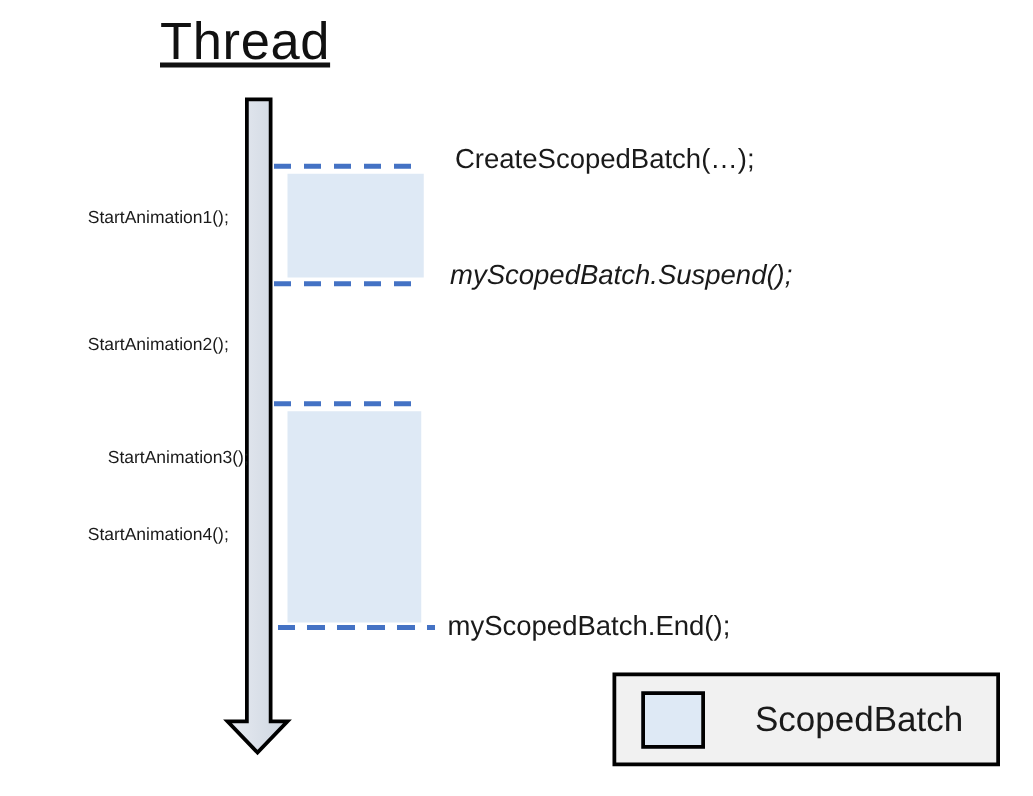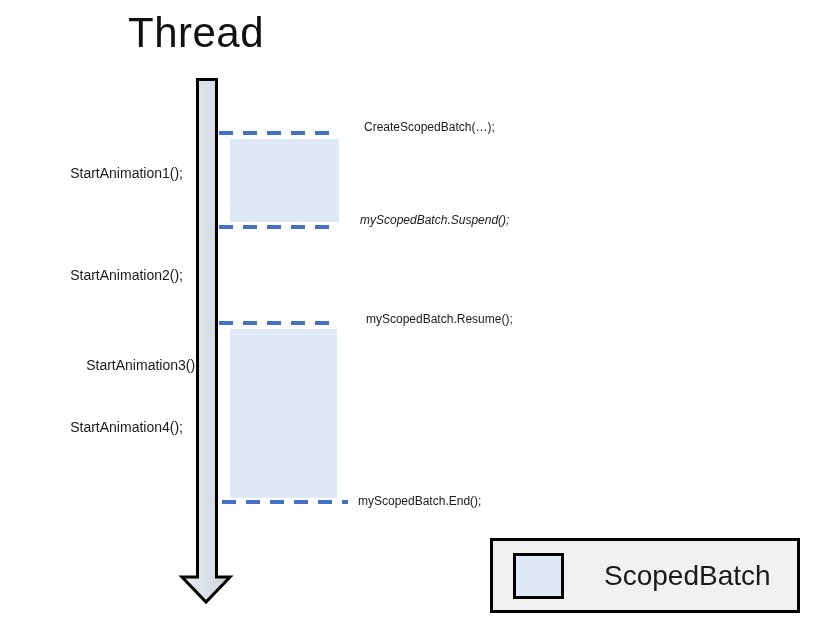--- a/index.html
+++ b/index.html
@@ -16,21 +16,21 @@
     background:#ffffff;
     font-family:"Liberation Sans","DejaVu Sans",sans-serif;
     color:var(--ink);
     overflow:hidden;
   }
   .canvas{position:relative;width:826px;height:637px;background:#ffffff;}
 
   .title{
     position:absolute;left:128px;top:8px;
     font-size:42px;line-height:50px;
-    color:#111;letter-spacing:0.5px;
+    color:#111;letter-spacing:0.5px;text-decoration:underline;
   }
 
   .arrow-svg{position:absolute;left:176px;top:74px;}
 
   .batch-region{
     position:absolute;
     background:var(--batch-fill);
   }
   .batch-1{left:230px;top:139px;width:109px;height:83px;}
   .batch-2{left:230px;top:329px;width:107px;height:169px;}
@@ -50,21 +50,21 @@
     position:absolute;left:0;width:183px;
     text-align:right;font-size:14px;line-height:22px;
     white-space:nowrap;
   }
   .call-1{top:162px;}
   .call-2{top:264px;}
   .call-3{top:354px;padding-left:16px;}
   .call-4{top:416px;}
 
   .event-label{
-    position:absolute;font-size:12px;line-height:22px;
+    position:absolute;font-size:22px;line-height:22px;
     white-space:nowrap;
   }
   .event-create {left:364px;top:116px;}
   .event-suspend{left:360px;top:209px;font-style:italic;}
   .event-resume {left:366px;top:308px;}
   .event-end    {left:358px;top:490px;}
 
   .legend{
     position:absolute;left:490px;top:538px;
     width:304px;height:69px;
@@ -110,21 +110,20 @@
   <div class="dash-line dash-resume"></div>
   <div class="dash-line dash-end"></div>
 
   <div class="call-label call-1">StartAnimation1();</div>
   <div class="call-label call-2">StartAnimation2();</div>
   <div class="call-label call-3">StartAnimation3();</div>
   <div class="call-label call-4">StartAnimation4();</div>
 
   <div class="event-label event-create">CreateScopedBatch(…);</div>
   <div class="event-label event-suspend">myScopedBatch.Suspend();</div>
-  <div class="event-label event-resume">myScopedBatch.Resume();</div>
   <div class="event-label event-end">myScopedBatch.End();</div>
 
   <div class="legend">
     <div class="legend-swatch"></div>
     <div class="legend-label">ScopedBatch</div>
   </div>
 
 </div>
 
 </body></html>

